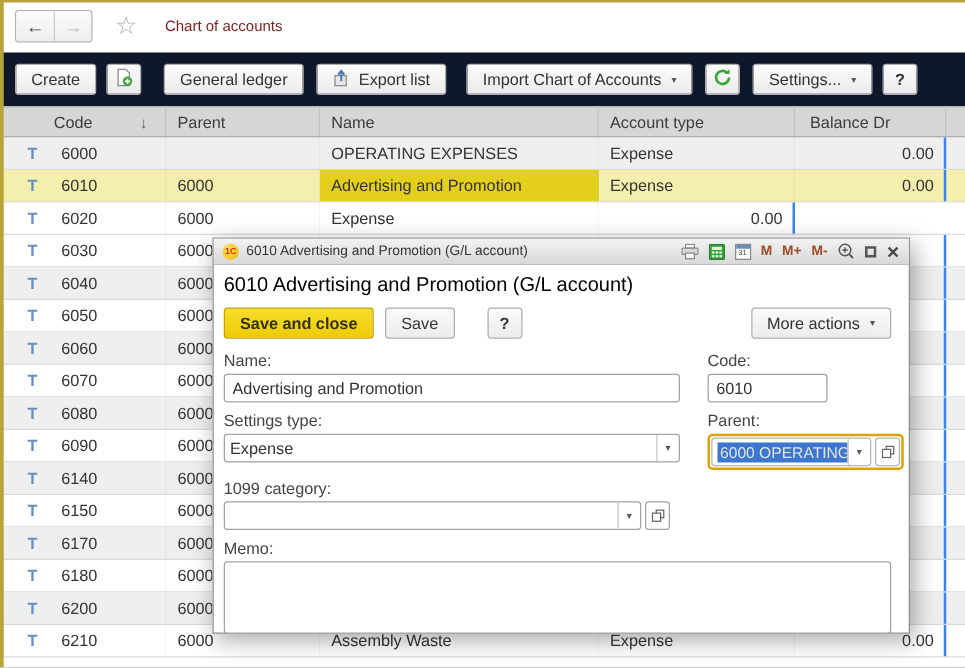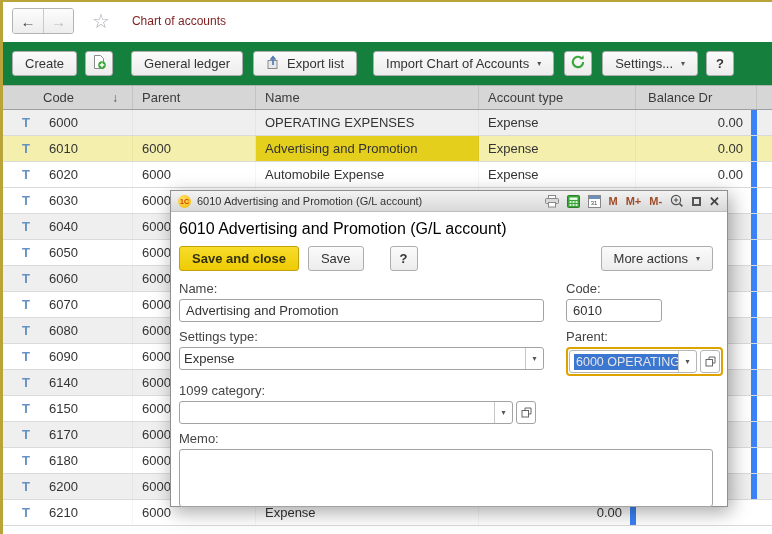--- a/index.html
+++ b/index.html
@@ -13,21 +13,21 @@
   .topbar { height:42px; display:flex; align-items:center; padding-left:12px; background:#fff; }
   .nav-group { display:inline-flex; border:1px solid #b3b3b3; border-radius:3px; overflow:hidden; }
   .nav-btn { width:30px; height:24px; display:flex; align-items:center; justify-content:center;
              font-size:15px; background:linear-gradient(#fcfcfc,#ededed); border:none; color:#444; cursor:pointer; }
   .nav-btn + .nav-btn { border-left:1px solid #c9c9c9; }
   .nav-btn.disabled { color:#bcbcbc; }
   .star { font-size:20px; color:#a9adb3; margin:0 12px 0 18px; line-height:1; }
   .page-title { font-size:12px; font-weight:400; color:#7f1d1d; margin-left:10px; }
 
   
-  .toolbar { height:43px; background:#15803d; display:flex; align-items:center; padding-left:12px; }
+  .toolbar { height:43px; background:#0f172a; display:flex; align-items:center; padding-left:12px; }
   .btn { display:inline-flex; align-items:center; gap:6px; height:25px; padding:0 12px;
          background:linear-gradient(#fbfbfb,#ececec); border:1px solid #adadad; border-radius:3px;
          color:#333; font-size:13px; font-family:inherit; cursor:pointer; white-space:nowrap; }
   .icon-btn { padding:0 5px; }
   .arrow { font-size:8px; color:#555; margin-left:2px; line-height:1; }
   .sp8  { width:8px; }  .sp10 { width:10px; } .sp16 { width:16px; } .sp18 { width:18px; }
   .q-btn { padding:0 9px; font-weight:bold; }
 
   
   .grid-cols { display:grid; grid-template-columns:133px 123px 223px 157px 121px 15px; }
@@ -40,21 +40,21 @@
   .th-parent, .th-name, .th-type { padding-left:9px; }
   .th-bal { padding-left:12px; }
   .tr { height:26px; border-bottom:1px solid #dadada; background:#fff; cursor:default; }
   .tr.stripe { background:#efefef; }
   .tr.selected { background:#f5efad; }
   .td { height:100%; display:flex; align-items:center; border-right:1px solid rgba(0,0,0,0.04);
         overflow:hidden; white-space:nowrap; }
   .c-code { padding-left:22px; }
   .t-letter { color:#6591c4; font-weight:bold; width:12px; margin-right:15px; }
   .c-parent, .c-name, .c-type { padding-left:9px; }
-  .c-bal { justify-content:flex-end; padding-right:8px; border-right:6px solid #3b82f6; }
+  .c-bal { justify-content:flex-end; padding-right:8px; border-right:2px solid #3b82f6; }
   .c-sliver { border-right:none; }
   .tr.selected .c-name.active-cell { background:#e4cf1d; }
 
   
   .dialog { position:absolute; left:170px; top:190px; width:558px; height:317px; background:#fff;
             border:1px solid #8f8f8f; box-shadow:3px 5px 18px rgba(0,0,0,0.35); z-index:40; }
   .dlg-titlebar { height:21px; background:linear-gradient(#f3f3f3,#d8d8d8); border-bottom:1px solid #bdbdbd;
                   display:flex; align-items:center; padding:0 7px; gap:6px; }
   .logo-1c { width:13px; height:13px; border-radius:50%; flex:none;
              background:radial-gradient(circle at 35% 35%, #ffe264, #f0b400);
@@ -198,21 +198,20 @@
       <div class="td c-type">Expense</div>
       <div class="td c-bal">0.00</div>
       <div class="td c-sliver"></div>
     </div>
     <div class="tr grid-cols">
       <div class="td c-code">
           <span class="t-letter">T</span>
           <span>6020</span>
         </div>
       <div class="td c-parent">6000</div>
-      <div class="td c-name">Automobile Expense</div>
       <div class="td c-type">Expense</div>
       <div class="td c-bal">0.00</div>
       <div class="td c-sliver"></div>
     </div>
     <div class="tr grid-cols">
       <div class="td c-code">
           <span class="t-letter">T</span>
           <span>6030</span>
         </div>
       <div class="td c-parent">6000</div>
@@ -341,20 +340,21 @@
         <div class="td c-type"></div>
         <div class="td c-bal"></div>
         <div class="td c-sliver"></div>
     </div>
     <div class="tr grid-cols">
       <div class="td c-code">
           <span class="t-letter">T</span>
           <span>6210</span>
         </div>
       <div class="td c-parent">6000</div>
+      <div class="td c-name">Assembly Waste</div>
       <div class="td c-type">Expense</div>
       <div class="td c-bal">0.00</div>
       <div class="td c-sliver"></div>
     </div>
   </div>
 
   <div class="dialog">
     <div class="dlg-titlebar">
       <span class="logo-1c">1C</span>
       <span class="dlg-title">6010 Advertising and Promotion (G/L account)</span>

